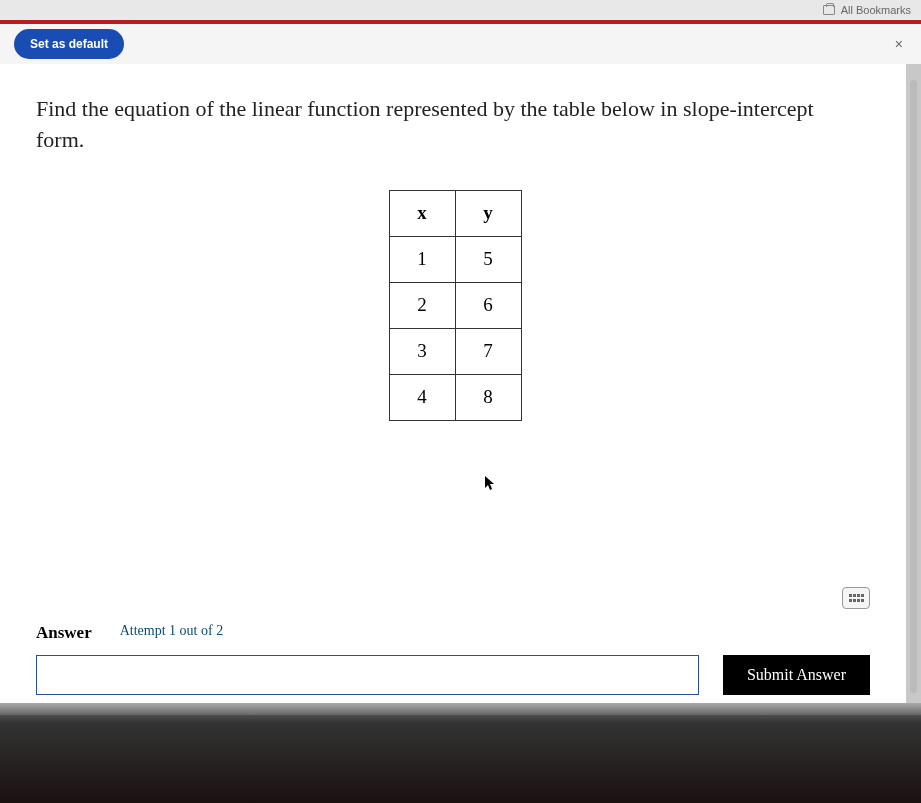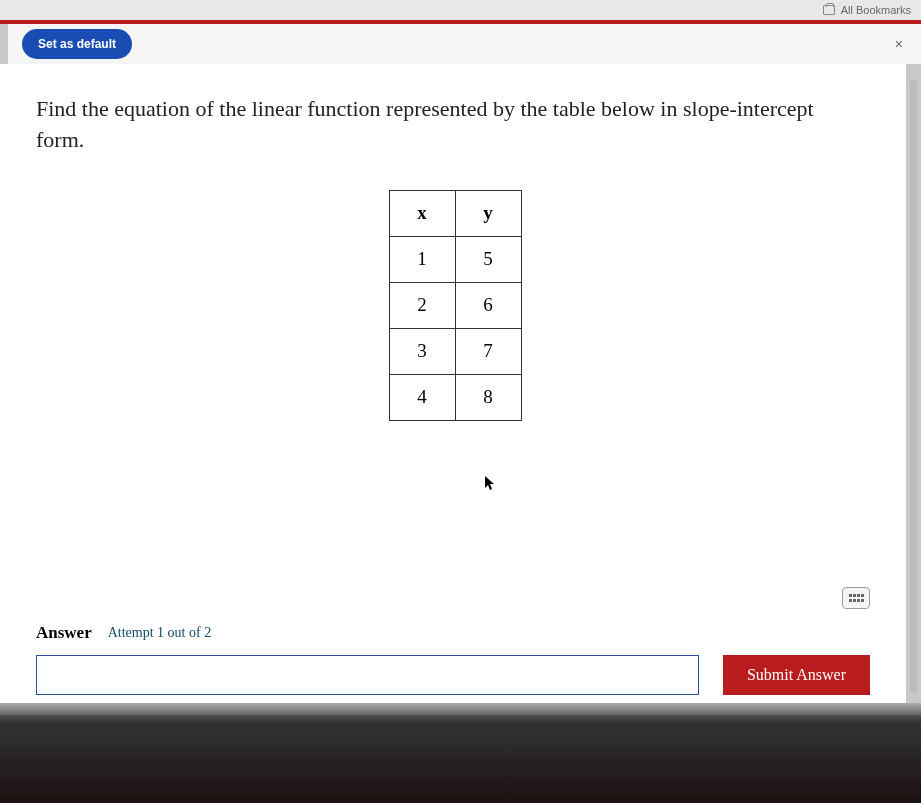--- a/index.html
+++ b/index.html
@@ -36,21 +36,21 @@
       content: '';
       position: absolute;
       top: -3px; left: 2px;
       width: 6px; height: 3px;
       border: 1px solid #888;
       border-bottom: none;
       border-radius: 2px 2px 0 0;
     }
     .chrome-bar2 {
       position: absolute;
-      top: 24px; left: 8px; right: 0;
+      top: 24px; left: 0; right: 0;
       height: 40px;
       background: #f5f5f5;
       display: flex;
       align-items: center;
       padding: 0 14px;
       justify-content: space-between;
     }
     .set-default-btn {
       background: #1a4db3;
       color: #fff;
@@ -109,22 +109,22 @@
     }
     .data-table th {
       font-weight: bold;
     }
     .answer-bar {
       position: absolute;
       left: 36px;
       right: 36px;
       bottom: 60px;
       display: flex;
-      align-items: center;
-      gap: 16px;
+      align-items: flex-start;
+      gap: 28px;
     }
     .answer-label {
       font-weight: bold;
       font-size: 17px;
     }
     .attempt-text {
       font-size: 14px;
       color: #0c4a6e;
     }
     .kb-icon {
@@ -159,21 +159,21 @@
     .answer-input {
       flex: 1;
       border: 1.5px solid #2a4fa0;
       background: #fff;
       font-size: 16px;
       padding: 0 8px;
       outline: none;
       font-family: Georgia, serif;
     }
     .submit-btn {
-      background: #b91c1c;
+      background: #000000;
       color: #fff;
       border: none;
       font-family: Georgia, serif;
       font-size: 16px;
       padding: 0 24px;
       cursor: pointer;
     }
     .below-screen {
       position: absolute;
       left: 0; right: 0;

